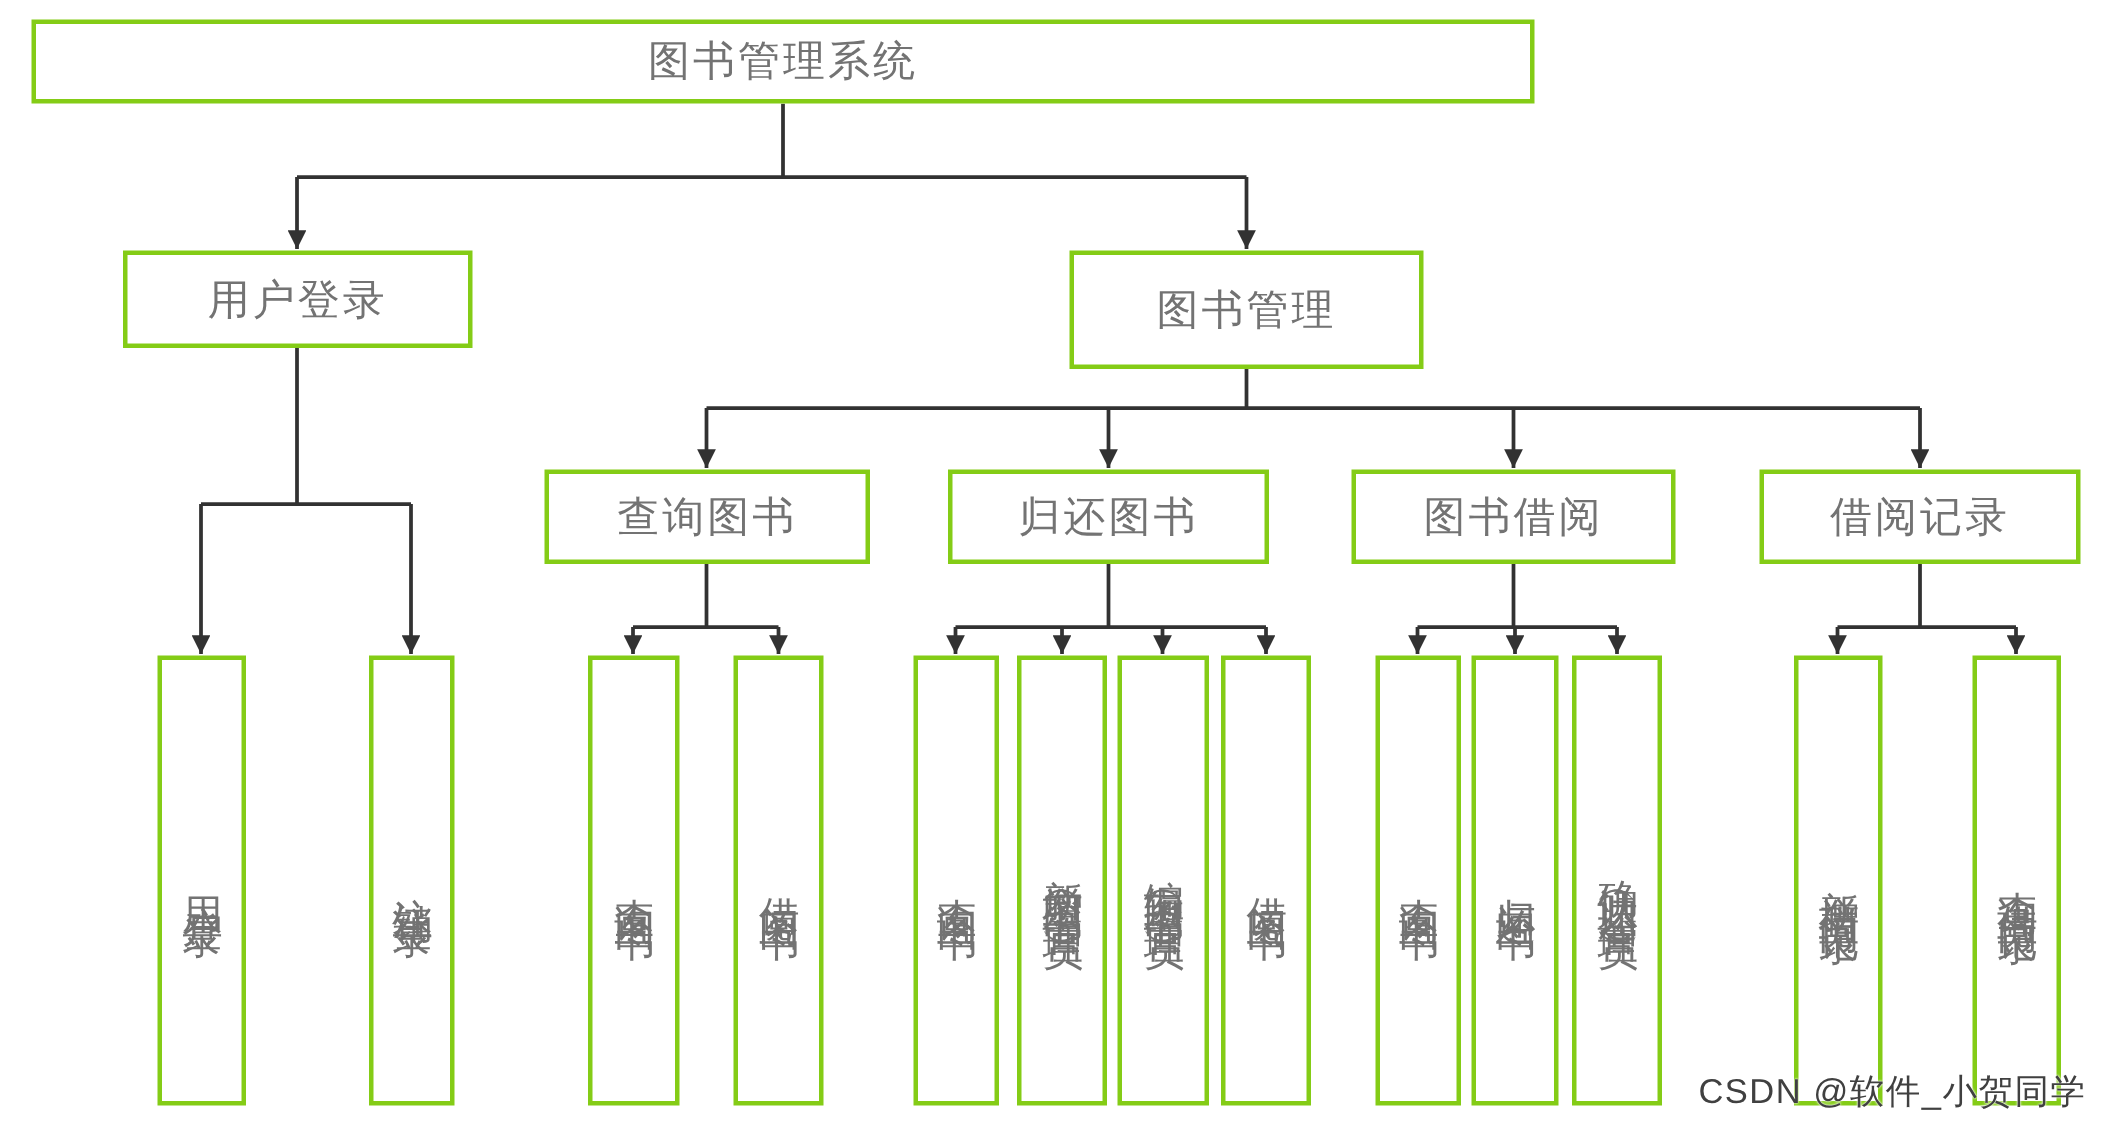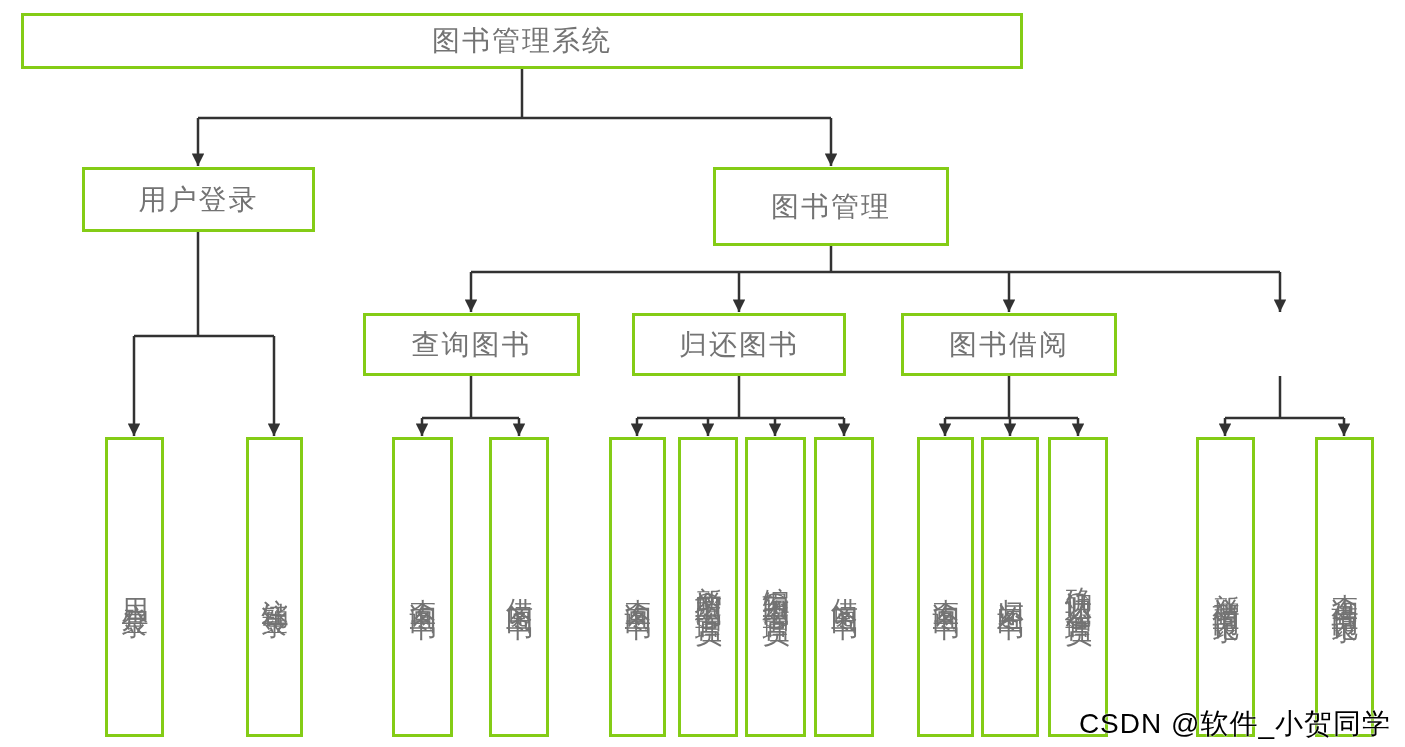--- a/index.html
+++ b/index.html
@@ -14,21 +14,21 @@
     display:flex;align-items:center;justify-content:center;
     text-align:center;z-index:2;
   }
   .box-h{font-size:28px;letter-spacing:2px;}
   .box-v{
     writing-mode:vertical-rl;text-orientation:mixed;
     font-size:27px;letter-spacing:5px;line-height:1;
   }
   .watermark{
     position:absolute;right:14px;bottom:4px;z-index:3;
-    font-size:28px;color:#000000;letter-spacing:1px;
+    font-size:23px;color:#404040;letter-spacing:1px;
     text-shadow:0 0 2px #ffffff, 0 0 1px #ffffff;
     pointer-events:none;
   }
 </style>
 </head>
 <body>
 
 <div class="canvas">
 
   <svg class="connectors" width="1405" height="747" viewBox="0 0 1405 747">
@@ -82,20 +82,21 @@
   </svg>
 
   <div class="box box-h" style="left:21px;top:13px;width:1002px;height:56px">图书管理系统</div>
 
   <div class="box box-h" style="left:82px;top:167px;width:233px;height:65px">用户登录</div>
   <div class="box box-h" style="left:713px;top:167px;width:236px;height:79px">图书管理</div>
 
   <div class="box box-h" style="left:363px;top:313px;width:217px;height:63px">查询图书</div>
   <div class="box box-h" style="left:632px;top:313px;width:214px;height:63px">归还图书</div>
   <div class="box box-h" style="left:901px;top:313px;width:216px;height:63px">图书借阅</div>
+  <div class="box box-h" style="left:1173px;top:313px;width:214px;height:63px">借阅记录</div>
 
   <div class="box box-v" style="left:105px;top:437px;width:59px;height:300px">用户登录</div>
   <div class="box box-v" style="left:246px;top:437px;width:57px;height:300px">注销登录</div>
 
   <div class="box box-v" style="left:392px;top:437px;width:61px;height:300px">查询图书</div>
   <div class="box box-v" style="left:489px;top:437px;width:60px;height:300px">借阅图书</div>
 
   <div class="box box-v" style="left:609px;top:437px;width:57px;height:300px">查询图书</div>
   <div class="box box-v" style="left:678px;top:437px;width:60px;height:300px">新增图书（管理员）</div>
   <div class="box box-v" style="left:745px;top:437px;width:61px;height:300px">编辑图书（管理员）</div>

